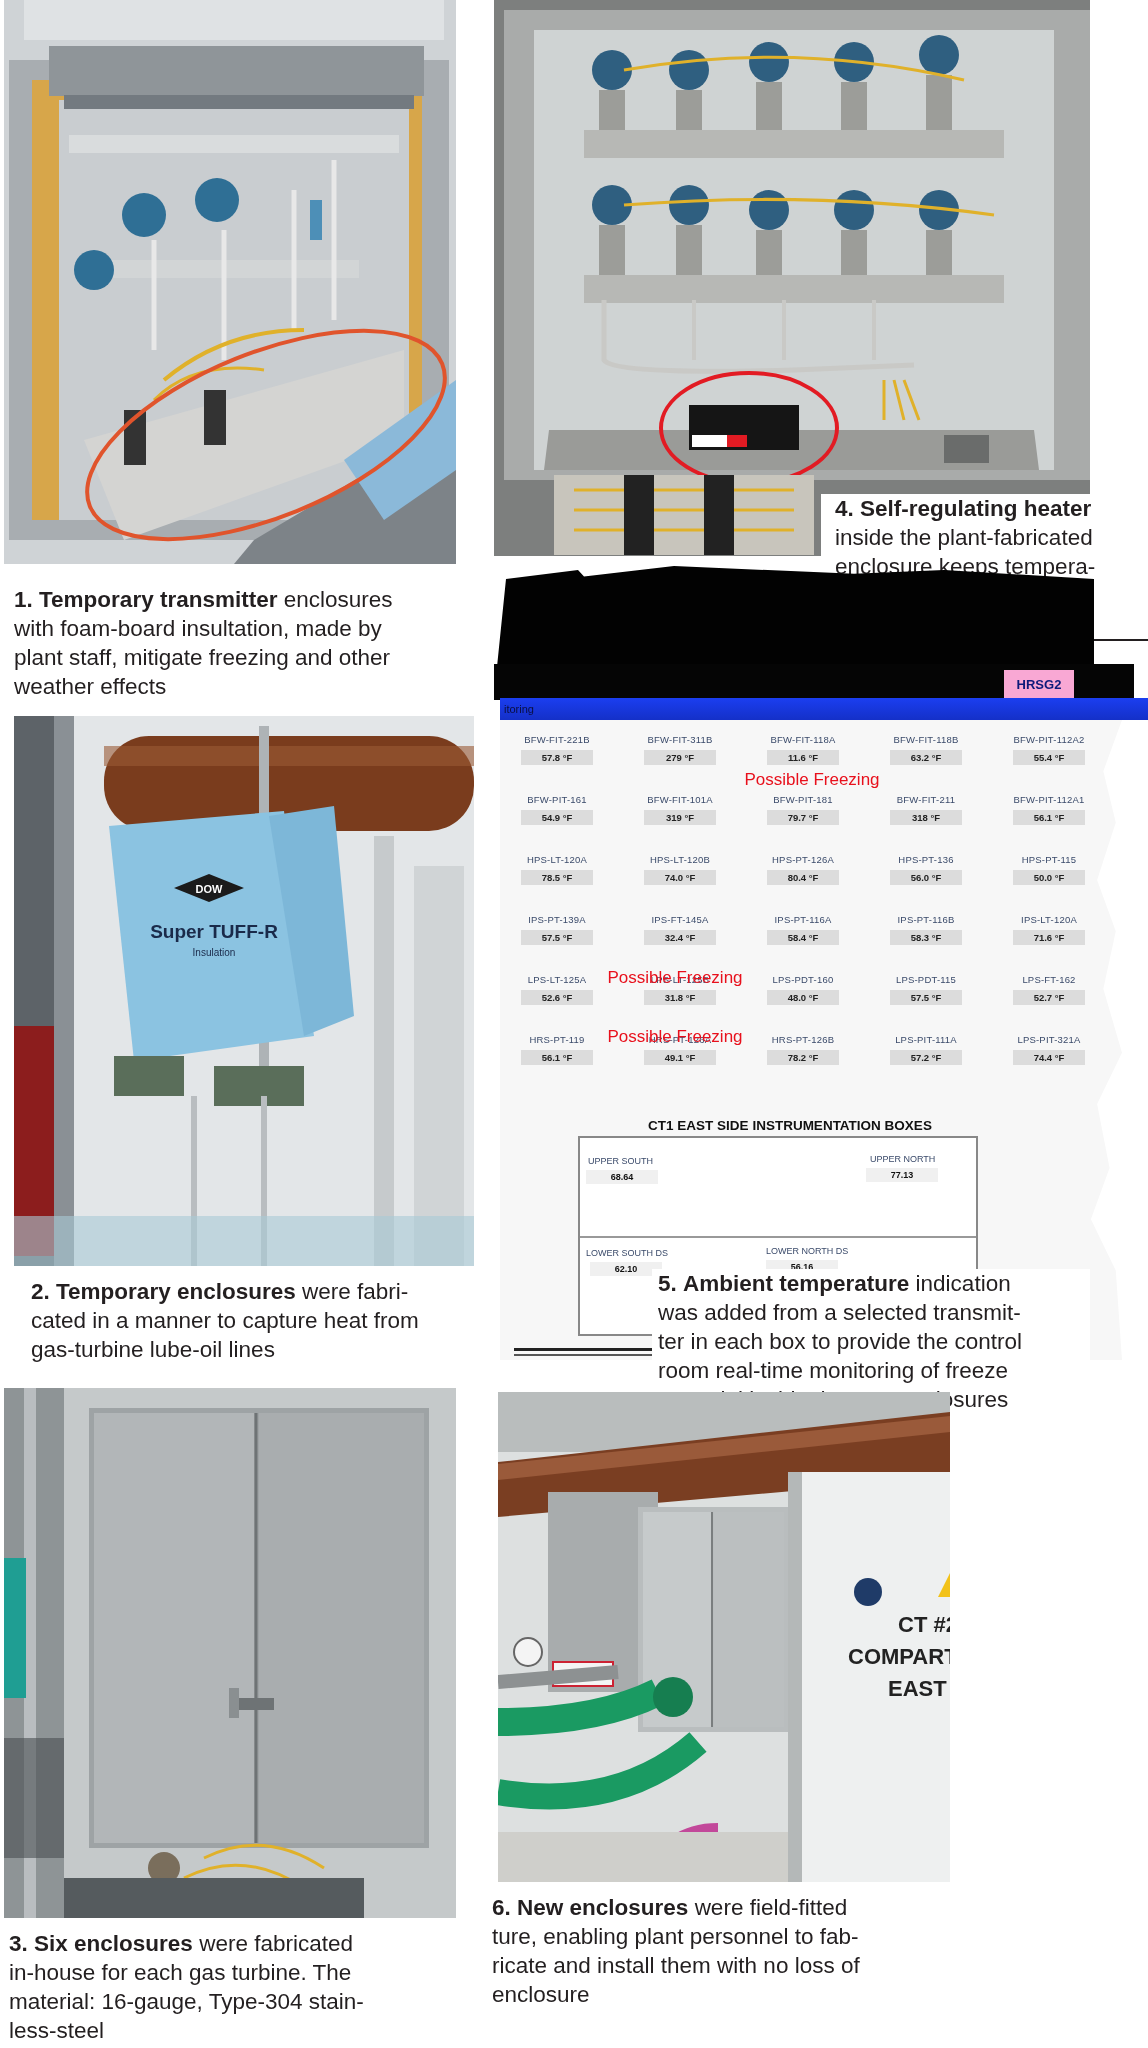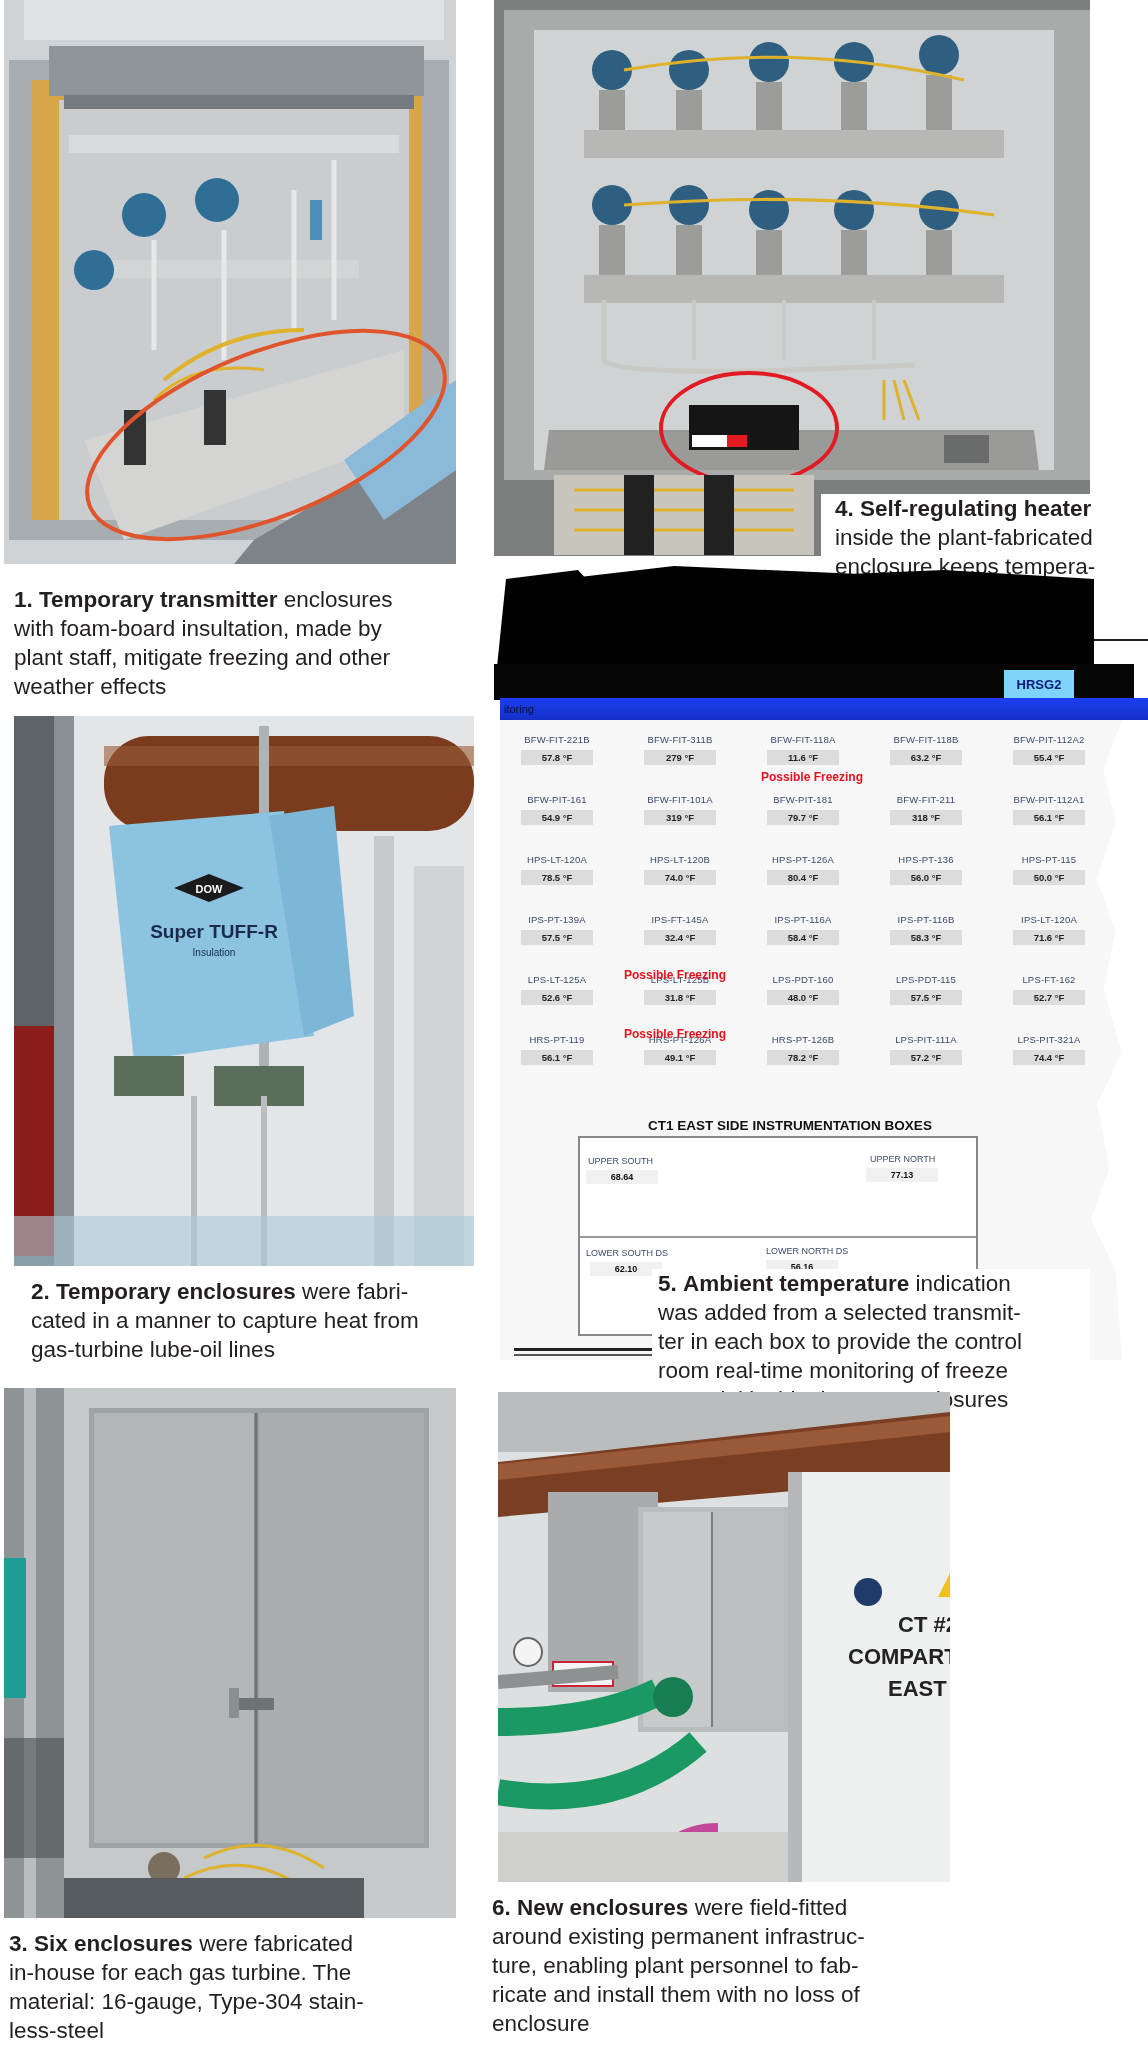--- a/index.html
+++ b/index.html
@@ -23,28 +23,28 @@
   
   #p4 { left: 494px; top: 0; width: 596px; height: 556px; background: #8d8e8c; }
   
   #p6 { left: 498px; top: 1392px; width: 452px; height: 490px; background: #e8eaea; }
 
   
   #hmi { left: 494px; top: 566px; width: 620px; height: 790px; }
   .hmi-black { position: absolute; left: 0; top: 0; width: 600px; height: 130px; background: #020202;
                clip-path: polygon(2% 10%, 14% 3%, 15% 8%, 30% 0%, 60% 6%, 75% 3%, 100% 10%, 100% 100%, 0% 100%); }
   .hmi-navbar { position: absolute; left: 0; top: 98px; width: 640px; height: 36px; background: #050505; }
-  .hmi-tab { position: absolute; left: 510px; top: 104px; width: 70px; height: 30px; background: #7dd3fc; color: #0c1a7a; font-size: 13px; font-weight: bold; text-align: center; line-height: 30px; }
+  .hmi-tab { position: absolute; left: 510px; top: 104px; width: 70px; height: 30px; background: #f9a8d4; color: #0c1a7a; font-size: 13px; font-weight: bold; text-align: center; line-height: 30px; }
   .hmi-bluebar { position: absolute; left: 6px; top: 132px; width: 666px; height: 22px; background: linear-gradient(#1b3ef0, #1430c8); color: #0a0f40; font-size: 11px; line-height: 22px; padding-left: 4px; }
   .hmi-body { position: absolute; left: 6px; top: 154px; width: 622px; height: 640px; background: #f7f7f7;
               clip-path: polygon(0 0, 100% 0, 97% 8%, 99% 16%, 96% 25%, 99% 33%, 97% 42%, 100% 52%, 96% 60%, 98% 70%, 95% 78%, 99% 86%, 100% 100%, 0 100%); }
   .tag { position: absolute; text-align: center; width: 110px; }
   .tag .name { font-size: 9.5px; color: #3a4a6a; letter-spacing: 0.2px; }
   .tag .val { margin: 5px auto 0; width: 72px; height: 15px; background: #dcdcdc; font-size: 9.5px; font-weight: bold; color: #222; line-height: 15px; }
-  .freeze { position: absolute; font-size: 12px; font-weight: bold; color: #e8101c; width: 160px; text-align: center; }
+  .freeze { position: absolute; font-size: 17px; font-weight: normal; color: #e8101c; width: 160px; text-align: center; }
   .ct-title { position: absolute; left: 100px; top: 548px; width: 380px; text-align: center; font-size: 13.5px; font-weight: bold; color: #111; }
   .ct-box { position: absolute; left: 78px; top: 566px; width: 400px; height: 200px; border: 2px solid #888; background: #fff; }
   .ct-divider { position: absolute; left: 0; top: 98px; width: 100%; height: 2px; background: #999; }
   .ct-label { position: absolute; font-size: 9px; color: #3a4a6a; }
   .ct-val { position: absolute; width: 72px; height: 14px; background: #f0f0f0; font-size: 9px; font-weight: bold; color: #111; text-align: center; line-height: 14px; }
   .hmi-lines { position: absolute; left: 30px; top: 772px; width: 140px; height: 8px; border-top: 3px solid #222; border-bottom: 2px solid #555; }
 </style>
 </head>
 <body>
 
@@ -397,17 +397,16 @@
     <rect x="55" y="270" width="60" height="24" fill="#f4f4f4" stroke="#c23" stroke-width="2"></rect>
     <path d="M0 290 L120 280" stroke="#8d9192" stroke-width="14"></path>
 
     <path d="M150 490 Q170 440 220 440" stroke="#c2489a" stroke-width="18" fill="none"></path>
     <rect x="0" y="440" width="290" height="50" fill="#cfcfcb"></rect>
   </svg>
 </div>
 
 <div class="caption" style="left:492px; top:1893px; width:470px;">
   <div><b>6.</b> <b>New enclosures</b> <span>were field-fitted</span></div>
-  <div>around existing permanent infrastruc-</div>
   <div>ture, enabling plant personnel to fab-</div>
   <div>ricate and install them with no loss of</div>
   <div>enclosure</div>
 </div>
 
 </body></html>

